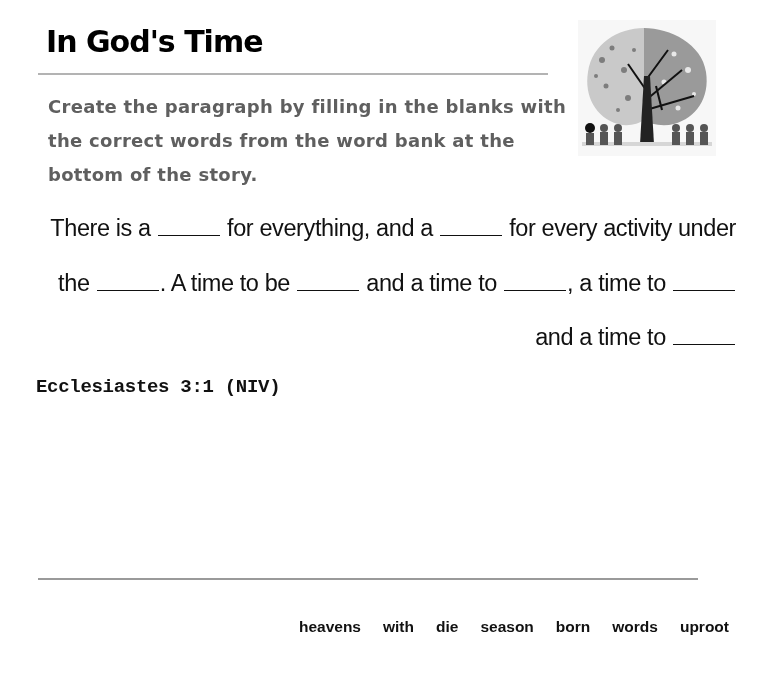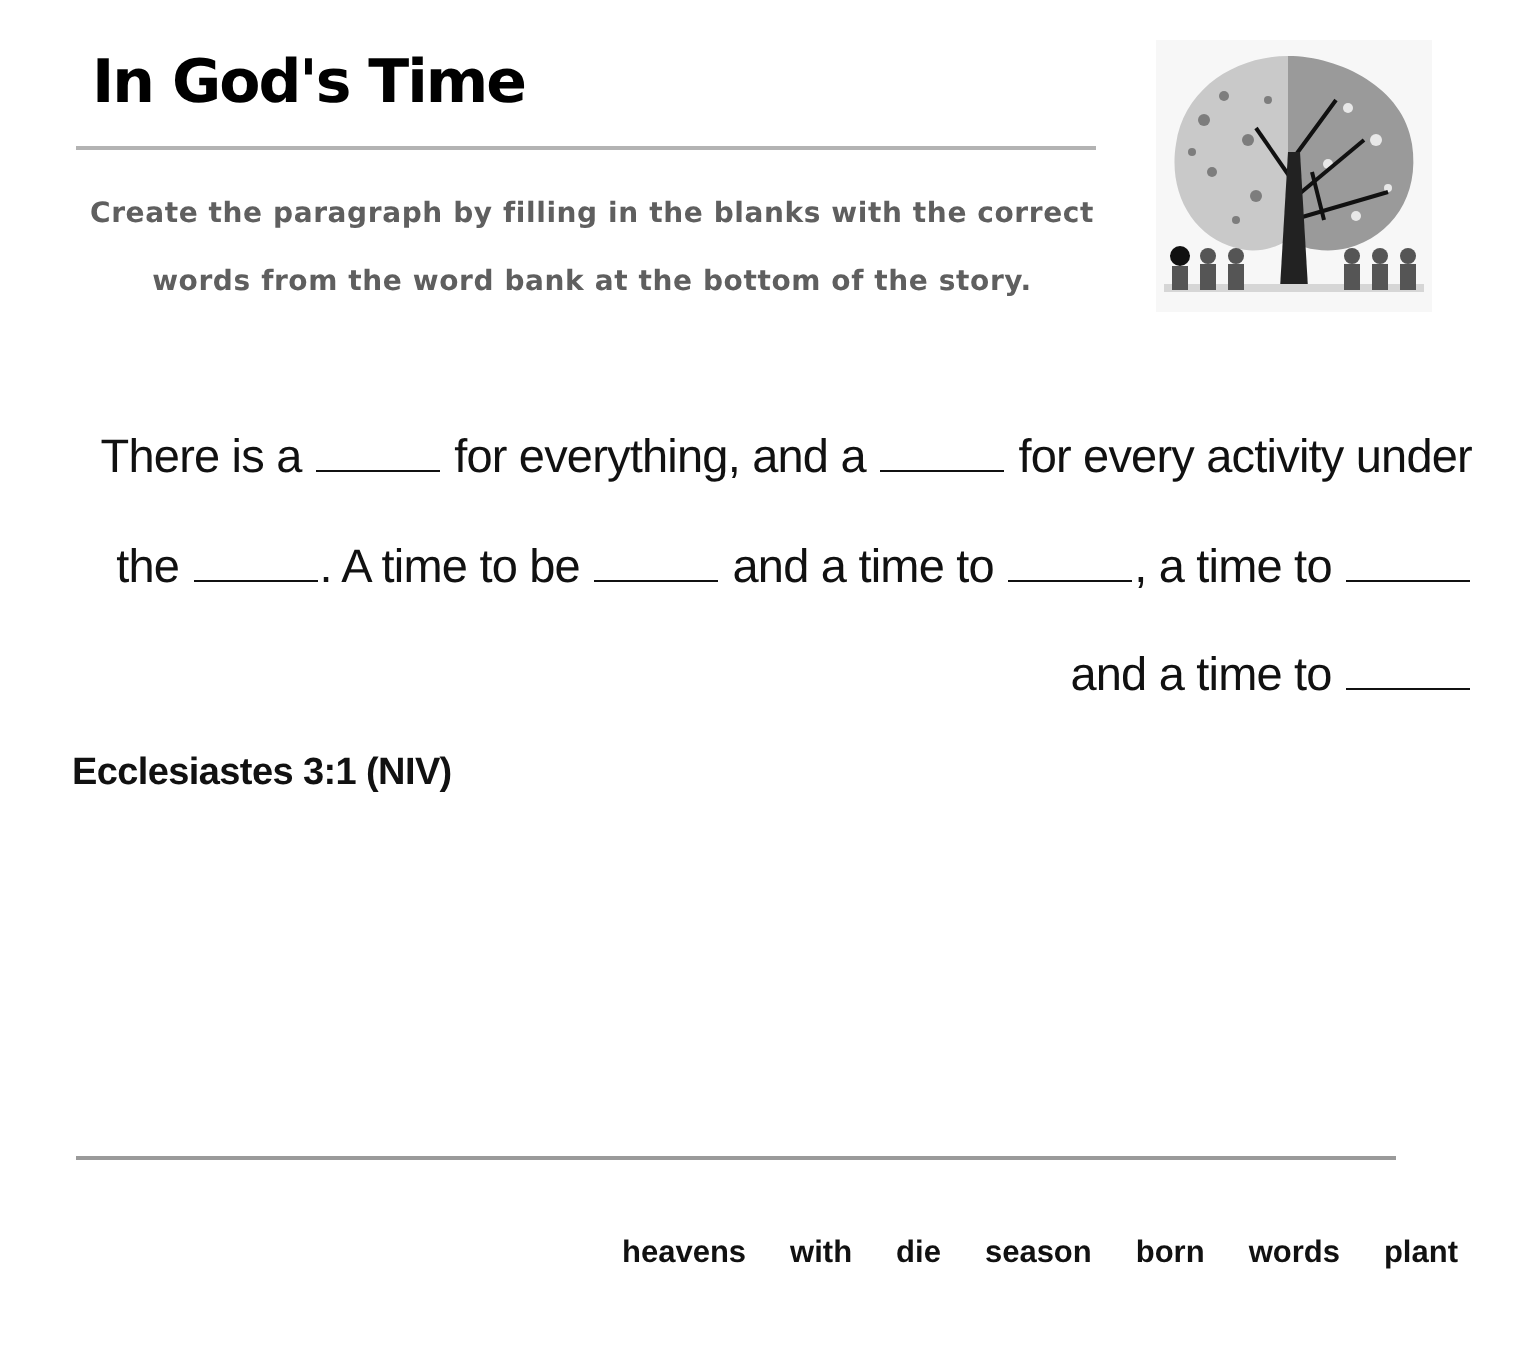--- a/index.html
+++ b/index.html
@@ -30,31 +30,30 @@
     .rule-top {
       position: absolute;
       left: 38px;
       top: 73px;
       width: 510px;
       height: 0;
       border-top: 2px solid #b3b3b3;
     }
     .instructions {
       position: absolute;
-      left: 36px;
+      left: 48px;
       top: 90px;
       width: 520px;
       margin: 0;
       font-family: "DejaVu Sans", sans-serif;
-      font-size: 14px;
+      font-size: 18px;
       line-height: 34px;
       color: #5f5f5f;
       font-weight: bold;
       letter-spacing: 0.3px;
-      text-align: center;
     }
     .illustration {
       position: absolute;
       left: 578px;
       top: 20px;
       width: 138px;
       height: 136px;
     }
     .passage {
       position: absolute;
@@ -75,21 +74,21 @@
       height: 20px;
       border-bottom: 1.5px solid #111;
       vertical-align: baseline;
       margin: 0 1px;
     }
     .citation {
       position: absolute;
       left: 36px;
       top: 376px;
       margin: 0;
-      font-family: Liberation Sans, sans-serif;
+      font-family: Liberation Mono, monospace;
       font-weight: bold;
       font-size: 19px;
       letter-spacing: -0.3px;
       color: #111111;
     }
     .rule-bottom {
       position: absolute;
       left: 38px;
       top: 578px;
       width: 660px;
@@ -196,14 +195,14 @@
 
 <div class="rule-bottom"></div>
 
 <div class="word-bank">
   <span class="word">heavens</span>
   <span class="word">with</span>
   <span class="word">die</span>
   <span class="word">season</span>
   <span class="word">born</span>
   <span class="word">words</span>
-  <span class="word">plant</span>
+  <span class="word">uproot</span>
 </div>
 
 </body></html>

